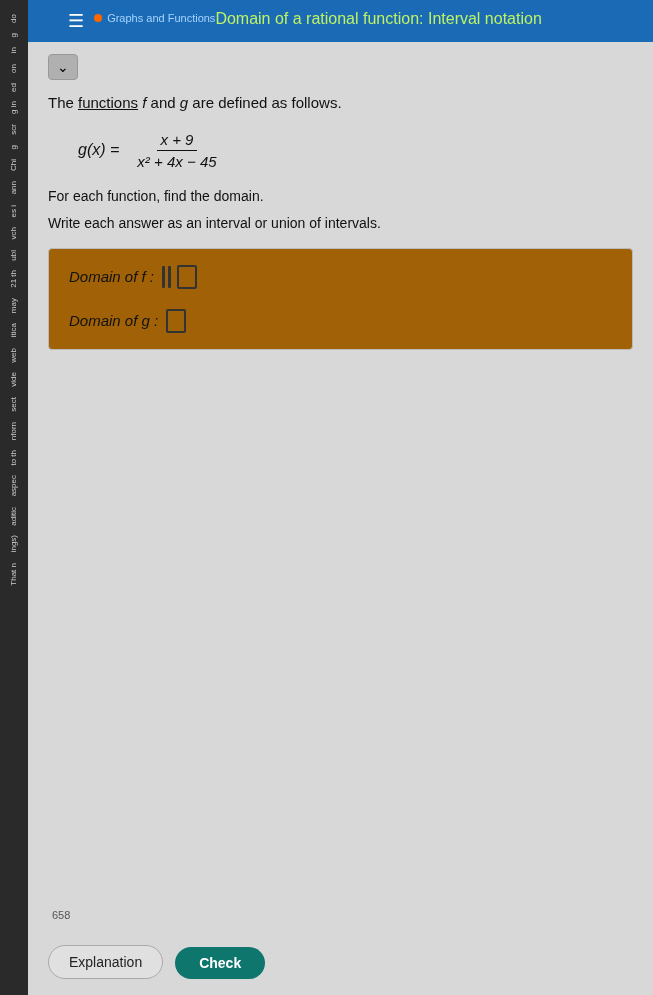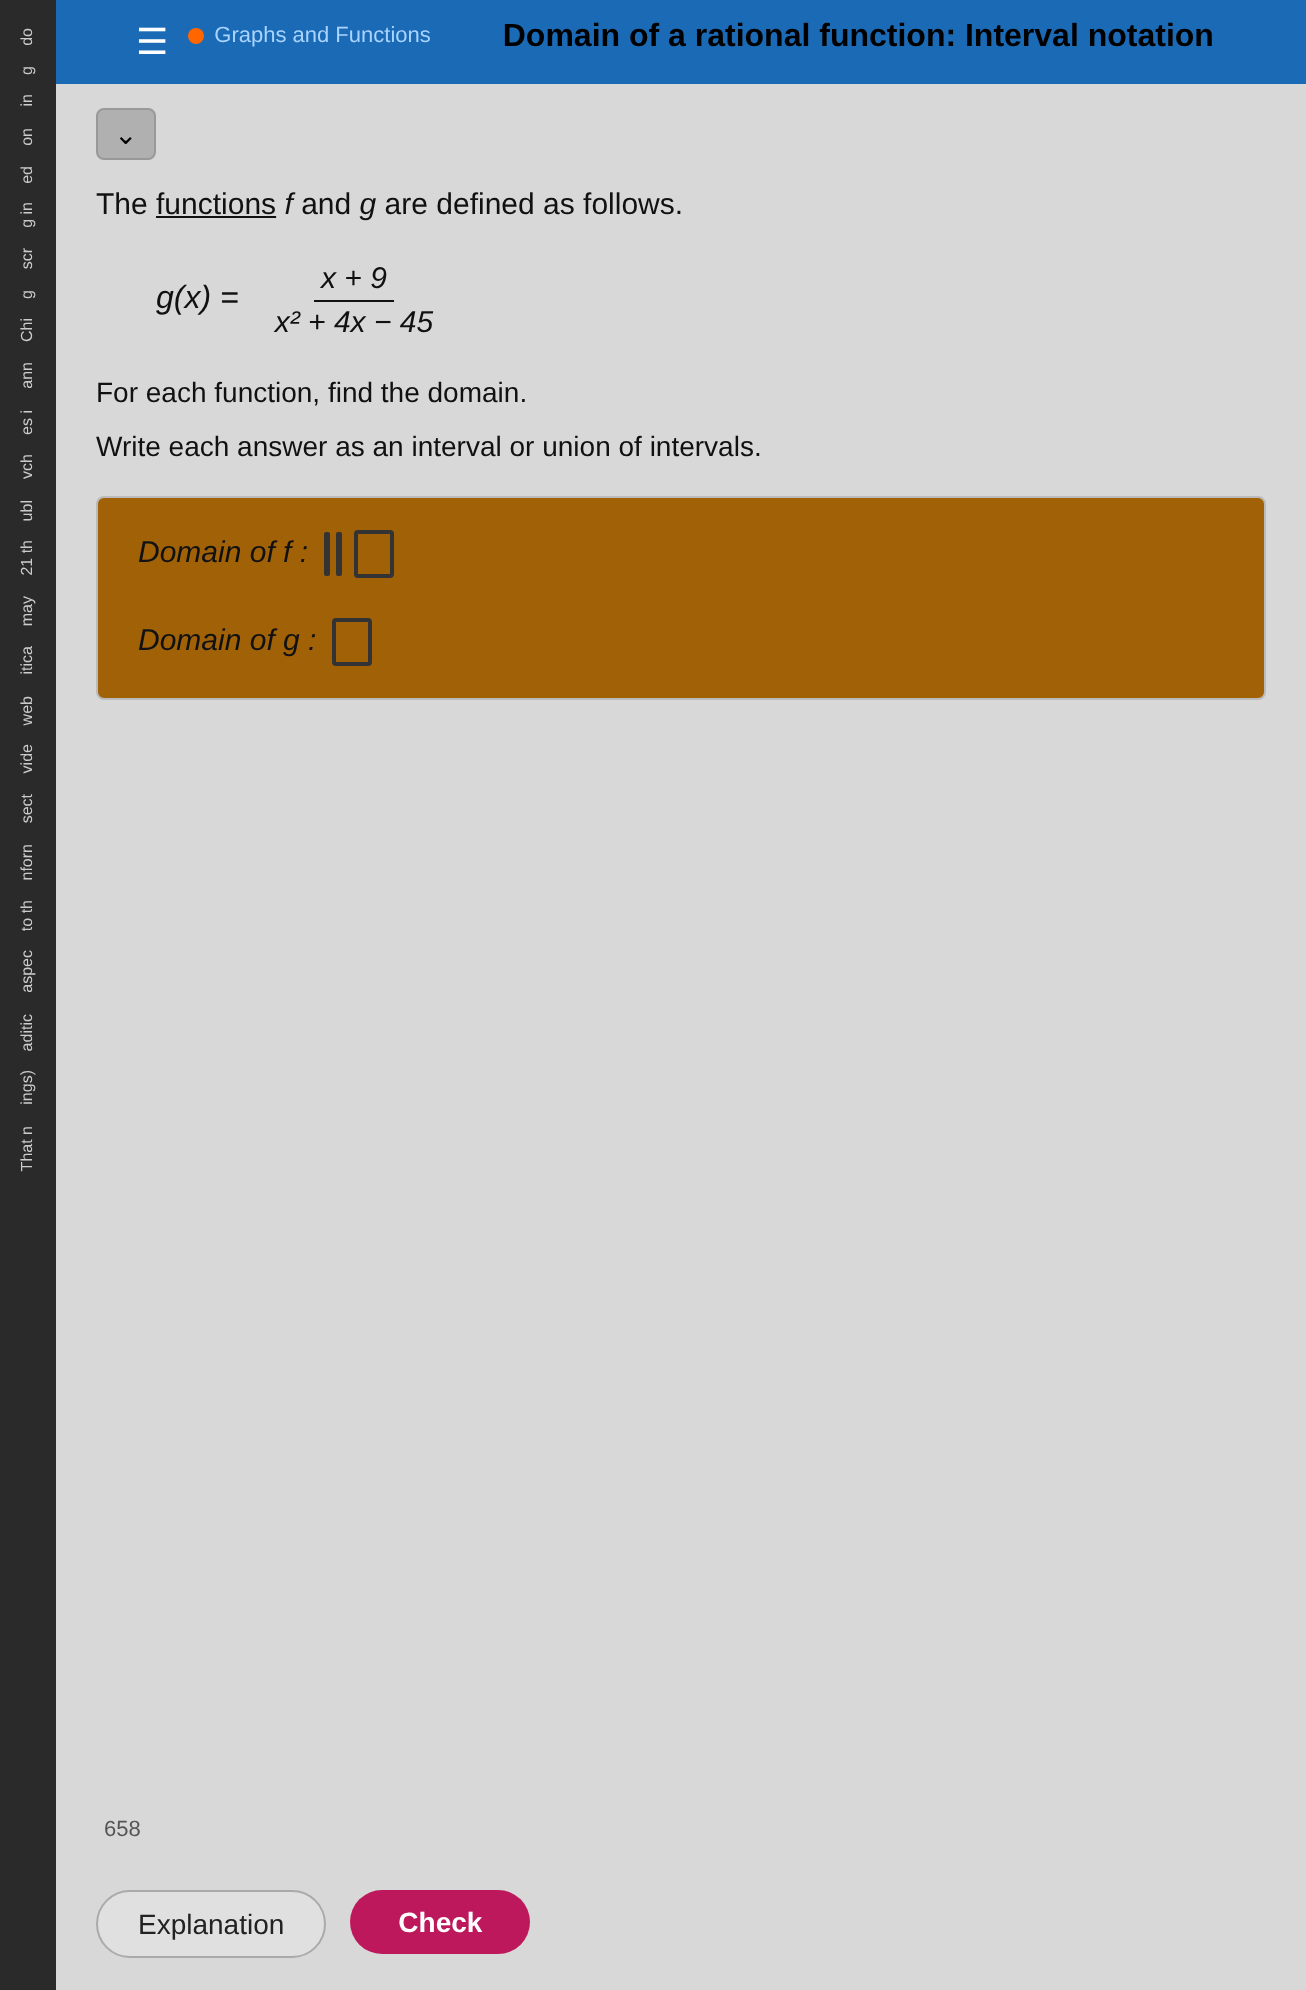--- a/index.html
+++ b/index.html
@@ -71,25 +71,24 @@
 
     .header-dot {
       width: 8px;
       height: 8px;
       background: #ff6600;
       border-radius: 50%;
       display: inline-block;
     }
 
     .header-title {
-      color: #000000;
+      color: #bef264;
       font-size: 16px;
-      font-weight: bold;
+      font-weight: normal;
       margin-top: 2px;
-      margin-left: 36px;
     }
 
     
     .content-area {
       flex: 1;
       padding: 12px 20px 20px 20px;
       background: #d8d8d8;
       position: relative;
     }
 
@@ -231,36 +230,36 @@
       display: inline-block;
       border-radius: 1px;
     }
 
     
     .bottom-buttons {
       display: flex;
       gap: 12px;
       padding: 16px 20px;
       justify-content: flex-start;
-      align-items: flex-start;
+      align-items: flex-end;
       background: #d8d8d8;
     }
 
     .btn-explanation {
       background: #e0e0e0;
       border: 1px solid #aaa;
       border-radius: 20px;
       padding: 8px 20px;
       font-size: 14px;
       cursor: pointer;
       color: #222;
     }
 
     .btn-check {
-      background: #be185d;
+      background: #0f766e;
       border: none;
       border-radius: 20px;
       padding: 8px 24px;
       font-size: 14px;
       cursor: pointer;
       color: white;
       font-weight: bold;
     }
 
     

